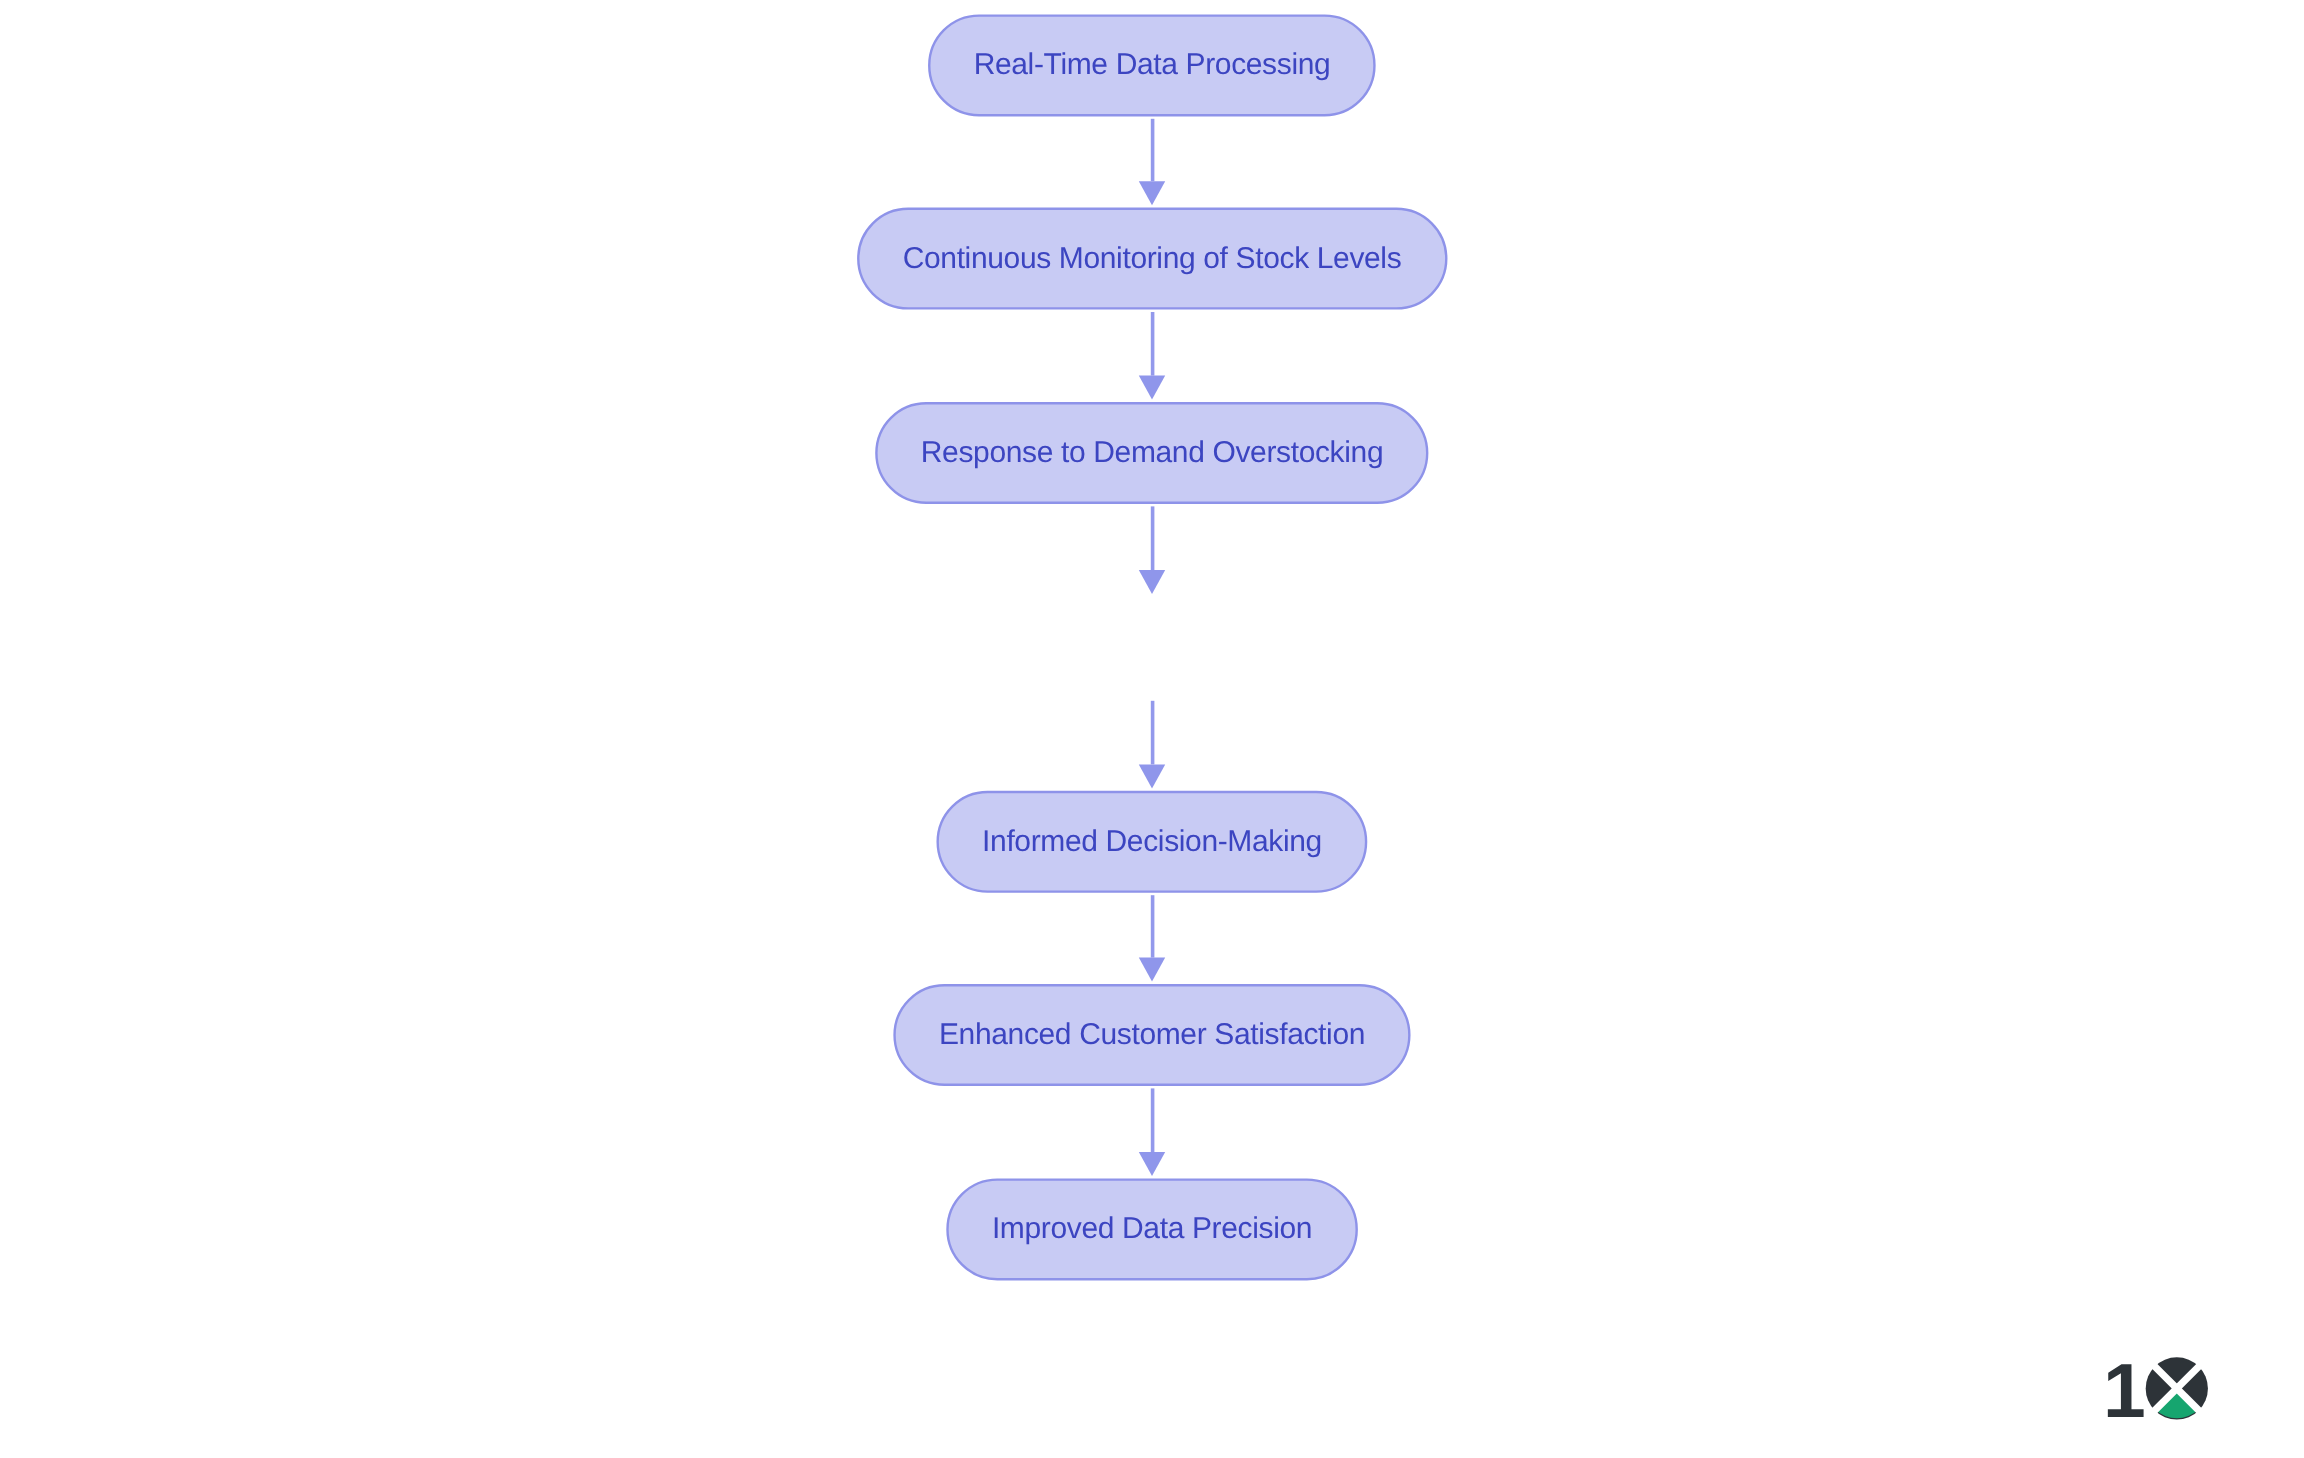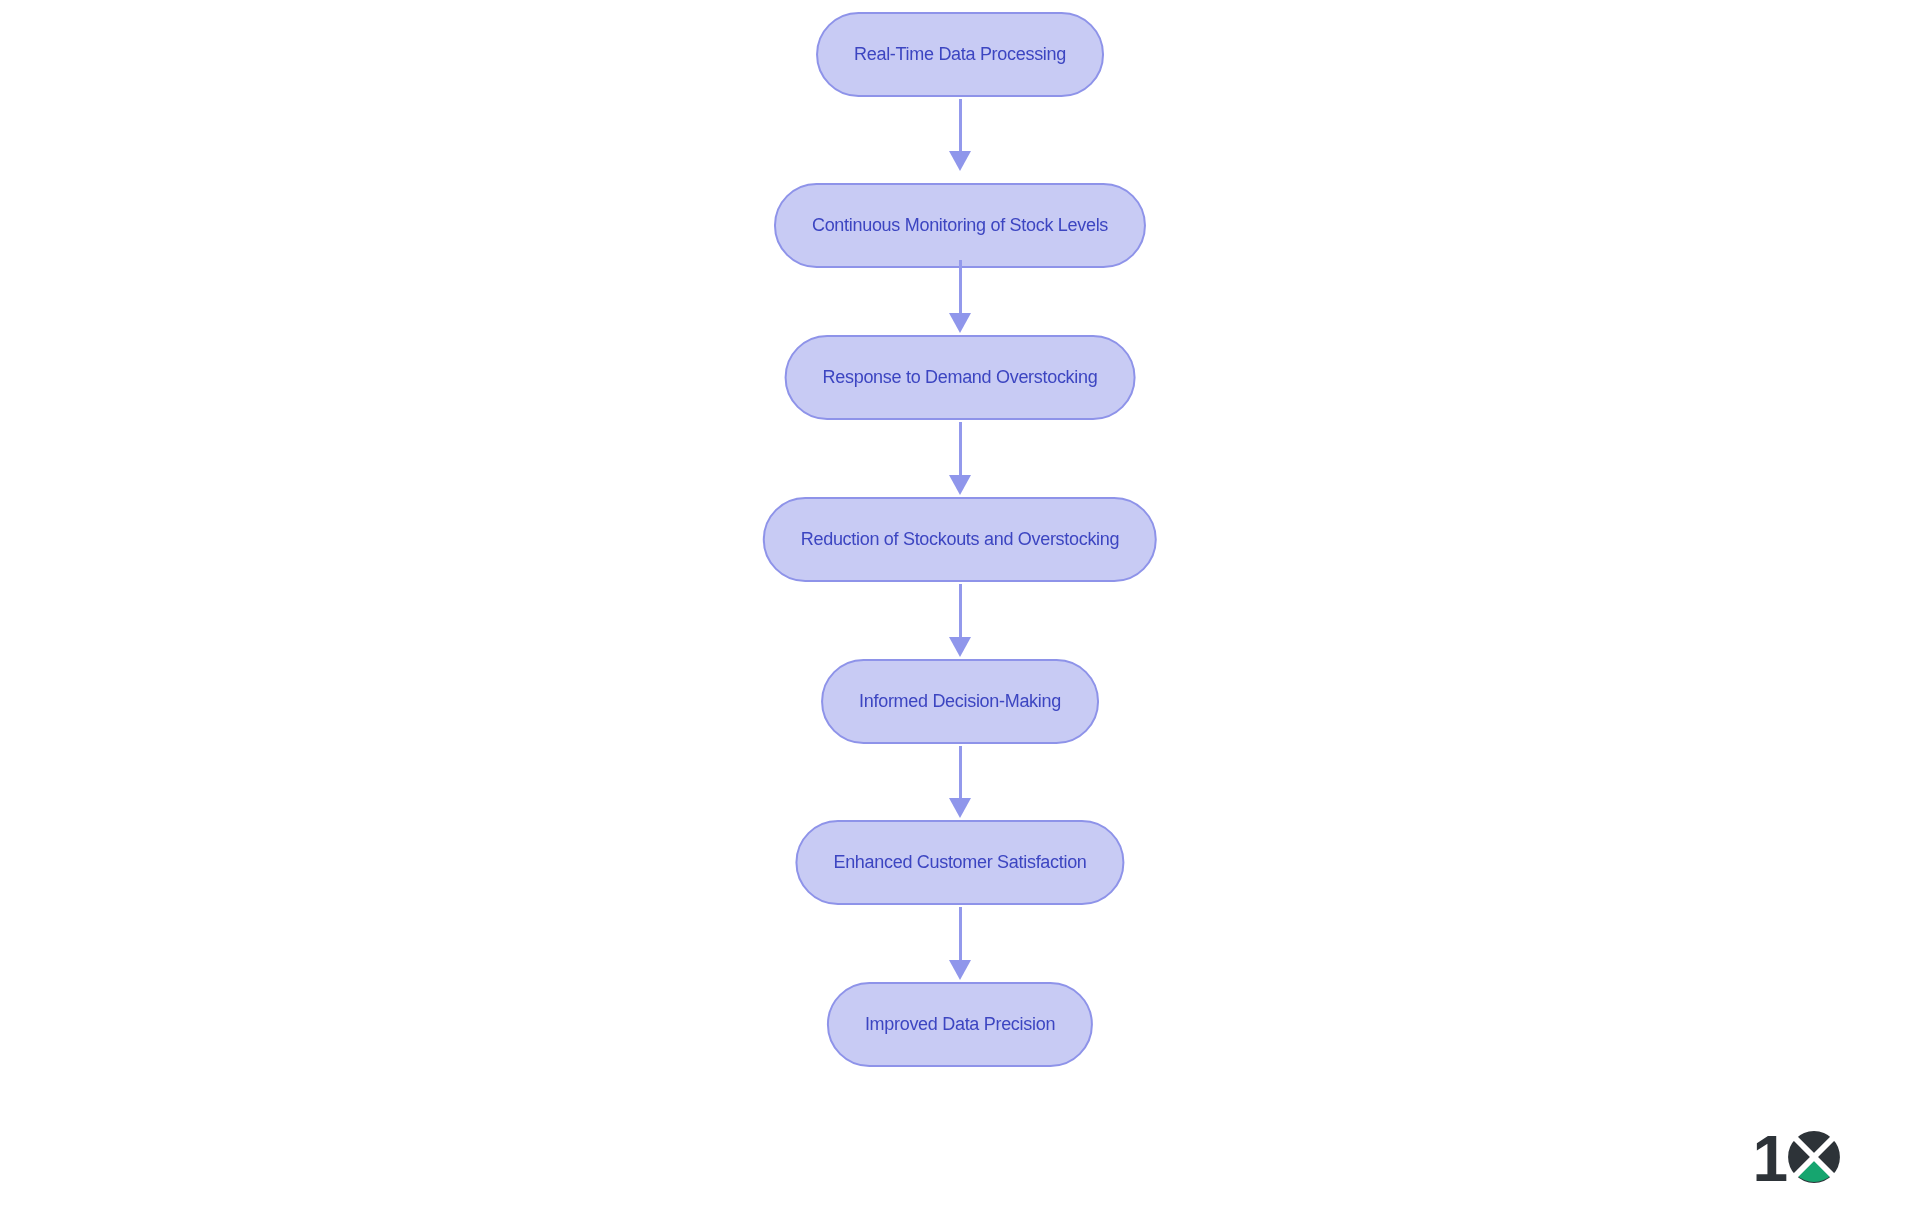--- a/index.html
+++ b/index.html
@@ -20,21 +20,21 @@
     left: 960px;
     transform: translateX(-50%);
     height: 85px;
     line-height: 81px;
     padding: 0 36px;
     white-space: nowrap;
     background: #c8cbf4;
     border: 2px solid #8e93e9;
     border-radius: 43px;
     color: #3c45c1;
-    font-size: 18px;
+    font-size: 25px;
     letter-spacing: -0.3px;
     text-align: center;
   }
   .flow-arrow {
     position: absolute;
     left: 960px;
     transform: translateX(-50%);
     width: 24px;
     display: flex;
     flex-direction: column;
@@ -75,41 +75,38 @@
 
   <div class="flow-node" style="top:12px">
     <span>Real-Time Data Processing</span>
   </div>
 
   <div class="flow-arrow" style="top:99px;height:72px">
     <div class="shaft"></div>
     <div class="head"></div>
   </div>
 
-  <div class="flow-node" style="top:183px">
+  <div class="flow-node" style="top:173px">
     <span>Continuous Monitoring of Stock Levels</span>
   </div>
 
   <div class="flow-arrow" style="top:260px;height:73px">
     <div class="shaft"></div>
     <div class="head"></div>
   </div>
 
   <div class="flow-node" style="top:335px">
     <span>Response to Demand Overstocking</span>
   </div>
 
   <div class="flow-arrow" style="top:422px;height:73px">
     <div class="shaft"></div>
     <div class="head"></div>
   </div>
 
-  <div class="flow-node" style="top:497px">
-    <span>Reduction of Stockouts and Overstocking</span>
-  </div>
 
   <div class="flow-arrow" style="top:584px;height:73px">
     <div class="shaft"></div>
     <div class="head"></div>
   </div>
 
   <div class="flow-node" style="top:659px">
     <span>Informed Decision-Making</span>
   </div>
 

